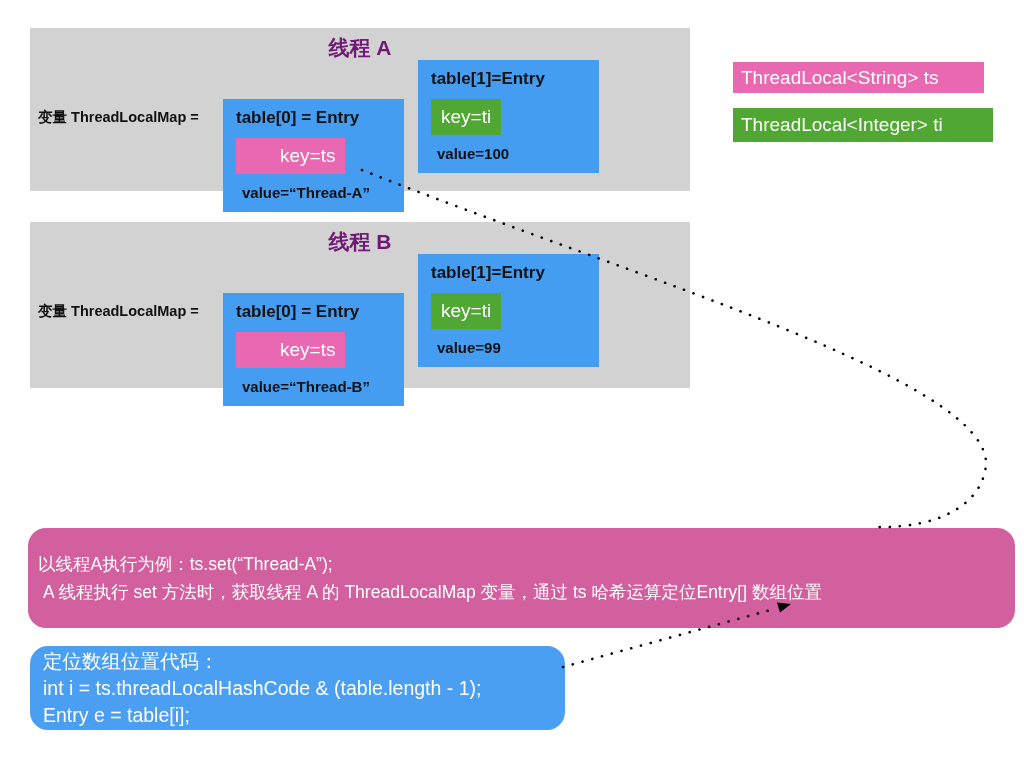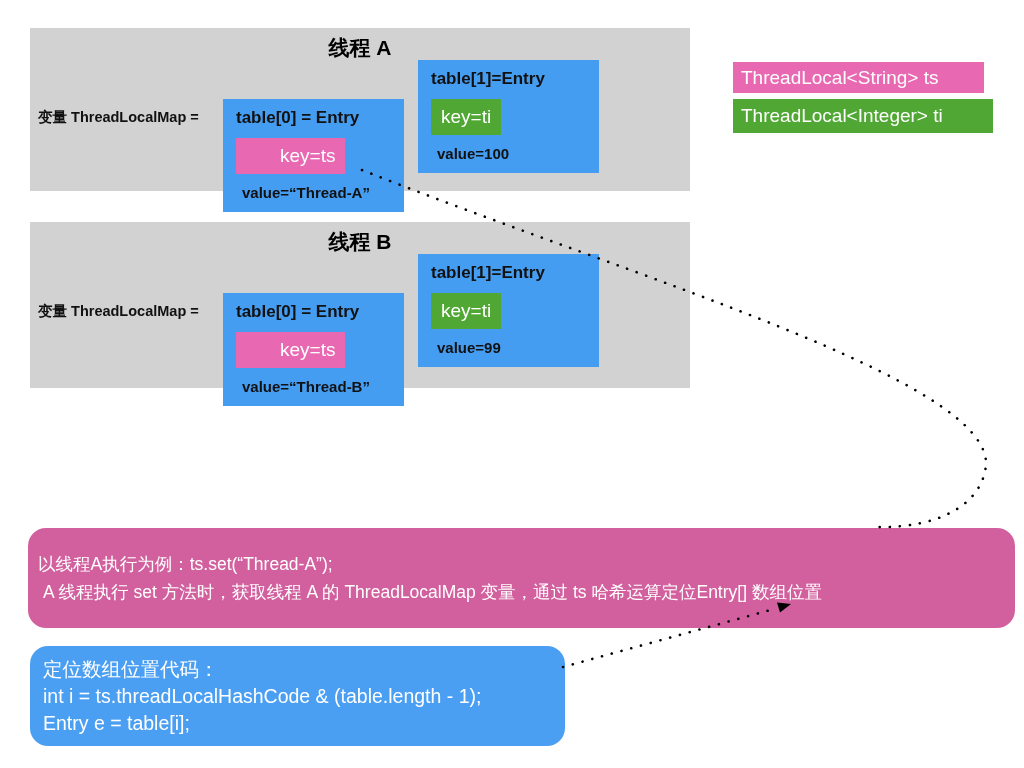--- a/index.html
+++ b/index.html
@@ -5,48 +5,48 @@
   html,body{margin:0;padding:0;background:#fff;}
   .canvas{
     position:relative;width:1024px;height:768px;background:#ffffff;overflow:hidden;
     font-family:"Liberation Sans","DejaVu Sans",sans-serif;color:#111;
   }
   
   .gray-panel{position:absolute;left:30px;width:660px;background:#d2d2d2;}
   #panel-a{top:28px;height:163px;}
   #panel-b{top:222px;height:166px;}
   .panel-title{position:absolute;top:6px;left:0;right:0;text-align:center;
-    font-size:21px;font-weight:bold;color:#000000;}
+    font-size:21px;font-weight:bold;color:#701a75;}
   .var-label{position:absolute;left:8px;top:80px;height:18px;line-height:18px;
     font-size:14.5px;font-weight:bold;white-space:nowrap;}
   .entry{position:absolute;top:32px;width:181px;height:113px;background:#459df2;}
   .entry.slot0{left:193px;margin-top:39px;}
   .entry.slot1{left:388px;}
   .entry-title{position:absolute;left:13px;top:9px;font-size:17px;font-weight:bold;white-space:nowrap;}
   .key-chip{position:absolute;left:13px;top:39px;height:36px;line-height:36px;
     padding:0 10px;font-size:19px;color:#fff;white-space:nowrap;}
   .chip-pink{background:#e869b2;padding-left:44px;}
   .chip-green{background:#50a733;}
   .entry-value{position:absolute;left:19px;bottom:11px;font-size:15px;font-weight:bold;white-space:nowrap;}
   
   .legend-box{position:absolute;left:733px;display:flex;align-items:center;
     padding-left:8px;color:#fff;font-size:19px;white-space:nowrap;}
   #legend-pink{top:62px;width:243px;height:31px;background:#e869b2;}
-  #legend-green{top:99px;width:252px;height:34px;background:#50a733;}
+  #legend-green{top:108px;width:252px;height:34px;background:#50a733;}
   
   .note-blue{position:absolute;left:32px;top:408px;width:978px;height:100px;
     background:#71bdf5;border-radius:16px;display:flex;align-items:center;justify-content:center;
     font-size:20px;font-weight:bold;color:#0b0b0b;}
   
   .note-pink{position:absolute;left:28px;top:528px;width:987px;height:100px;
     background:#d2609e;border-radius:18px;display:flex;flex-direction:column;justify-content:center;
     padding-left:10px;box-sizing:border-box;color:#fff;font-size:17.5px;line-height:28.5px;}
   .note-pink .l2{padding-left:5px;}
   
-  .code-box{position:absolute;left:30px;top:646px;width:535px;height:100px;
+  .code-box{position:absolute;left:30px;top:646px;width:535px;height:84px;
     background:#4b9ff2;border-radius:18px;display:flex;flex-direction:column;justify-content:center;
     padding-left:13px;box-sizing:border-box;color:#fff;font-size:19.5px;line-height:27px;white-space:nowrap;}
   
   .overlay{position:absolute;left:0;top:0;width:1024px;height:768px;pointer-events:none;}
 </style>
 </head>
 <body>
 
 <div class="canvas">
 

